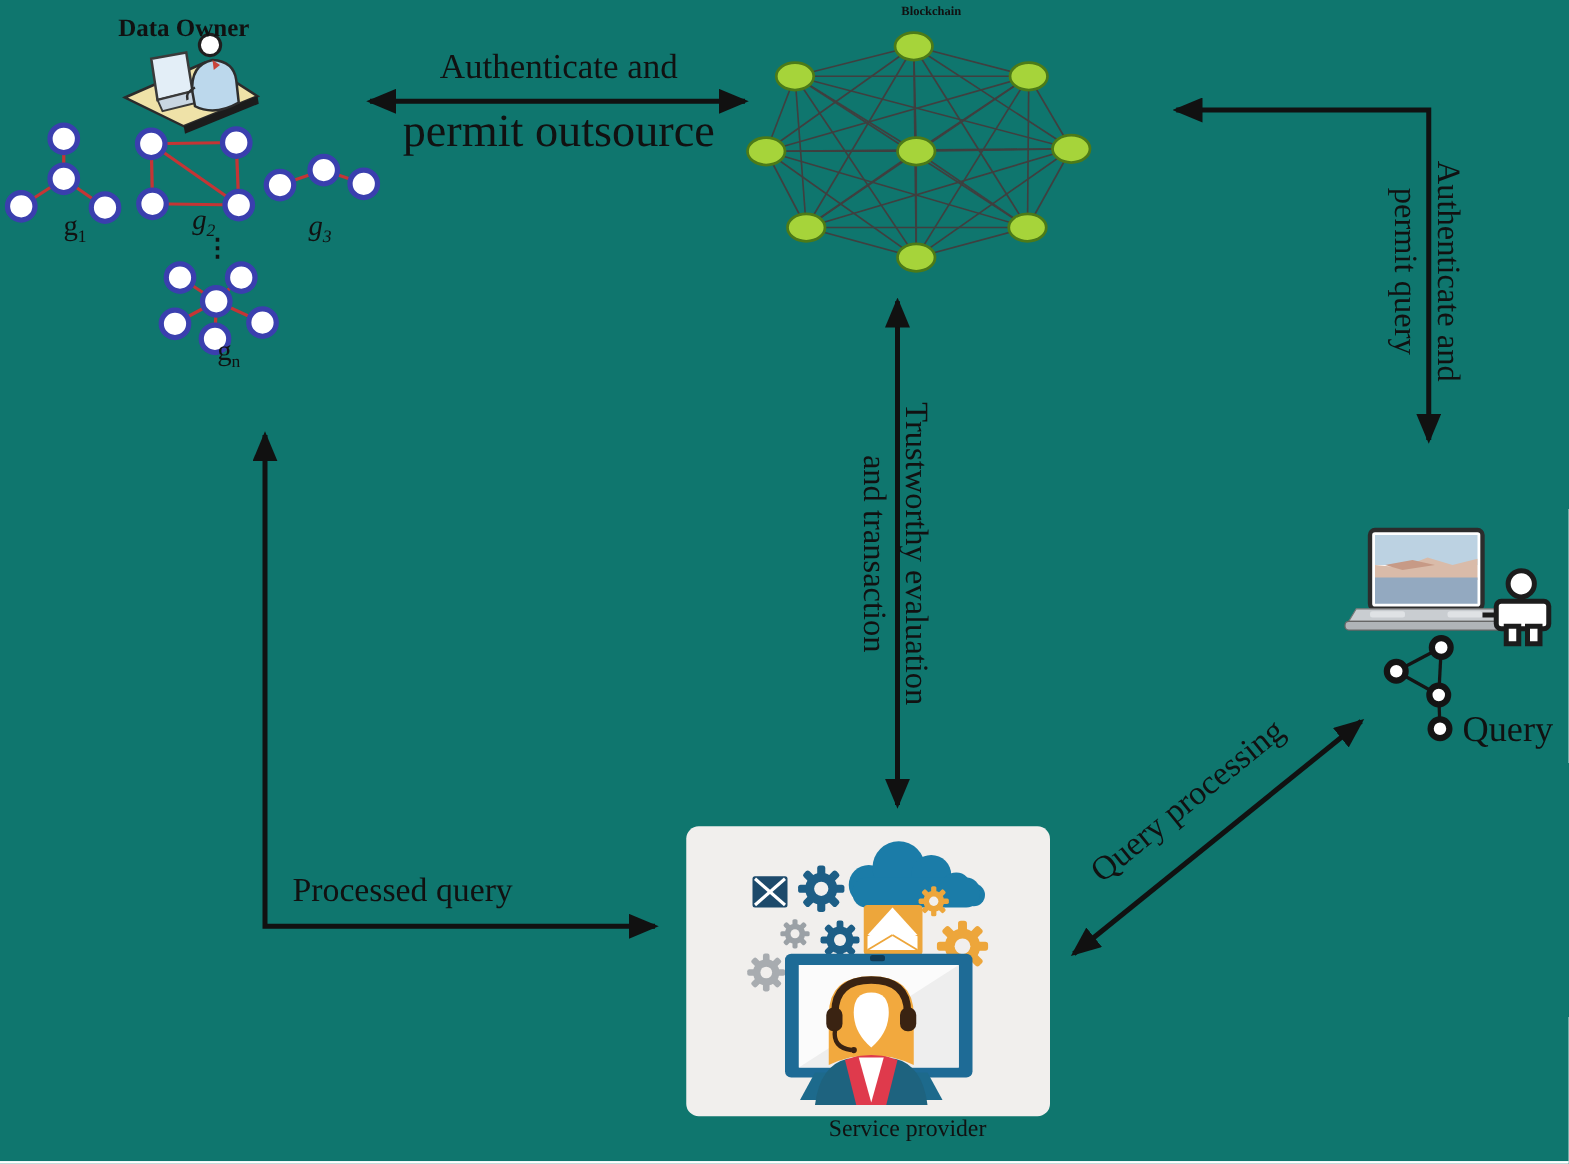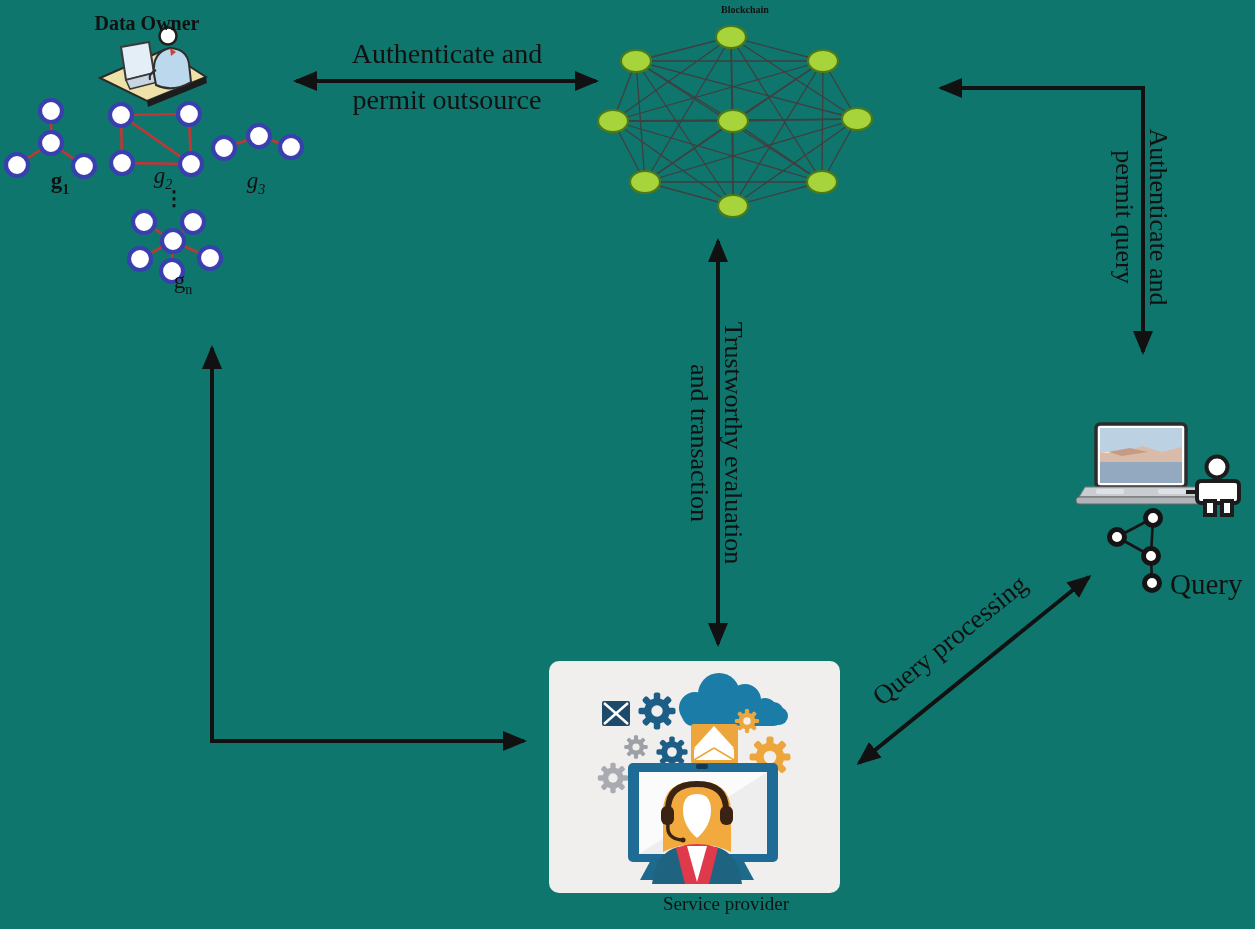--- a/index.html
+++ b/index.html
@@ -242,47 +242,48 @@
       <path d="M668,824 Q666,838 681,840" stroke="#3a2312" stroke-width="3.5" fill="none"></path>
       <circle cx="683" cy="840" r="2.5" fill="#3a2312"></circle>
     </g>
   </g>
 </svg>
 
 <div class="lbl ctr b" style="left:86px;top:12px;width:122px;font-size:20px;">Data Owner</div>
 
 <div class="lbl ctr b" style="left:665px;top:4px;width:160px;font-size:10px;">Blockchain</div>
 
-<div class="lbl glabel ctr" style="left:40px;top:168px;width:40px;font-weight:bold;">
+<div class="lbl glabel ctr" style="left:40px;top:168px;width:40px;">
   <span>g</span><sub>1</sub>
 </div>
 <div class="lbl glabel ctr" style="left:143px;top:163px;width:40px;font-style:italic;">
   <span>g</span><sub>2</sub>
 </div>
 <div class="lbl glabel ctr" style="left:236px;top:168px;width:40px;font-style:italic;">
   <span>g</span><sub>3</sub>
 </div>
 <div class="lbl glabel ctr" style="left:163px;top:268px;width:40px;">
   <span>g</span><sub>n</sub>
 </div>
 <div class="lbl b" style="left:164px;top:186px;font-size:20px;">⋮</div>
 
 <div class="lbl ctr" style="left:292px;top:38px;width:310px;font-size:28px;">Authenticate and</div>
-<div class="lbl ctr" style="left:292px;top:84px;width:310px;font-size:28px;">permit outsource</div>
+<div class="lbl ctr" style="left:292px;top:84px;width:310px;font-size:37px;">permit outsource</div>
 
 <div class="lbl rot90 two" style="left:1001px;top:183px;width:280px;">
   <div>Authenticate and</div>
   <div>permit query</div>
 </div>
 
 <div class="lbl rot90 two" style="left:566px;top:409px;width:300px;">
   <div>Trustworthy evaluation</div>
   <div>and transaction</div>
 </div>
 
+<div class="lbl" style="left:234px;top:697px;font-size:27px;">Processed query</div>
 
 <div class="lbl ctr" style="left:820px;top:625px;width:260px;font-size:27px;transform:rotate(-39deg);">Query processing</div>
 
 <div class="lbl" style="left:1170px;top:526px;font-size:29px;margin-top:42px;">Query</div>
 
 <div class="lbl ctr" style="left:606px;top:893px;width:240px;font-size:19px;">Service provider</div>
 
 </div>
 
 </body></html>

